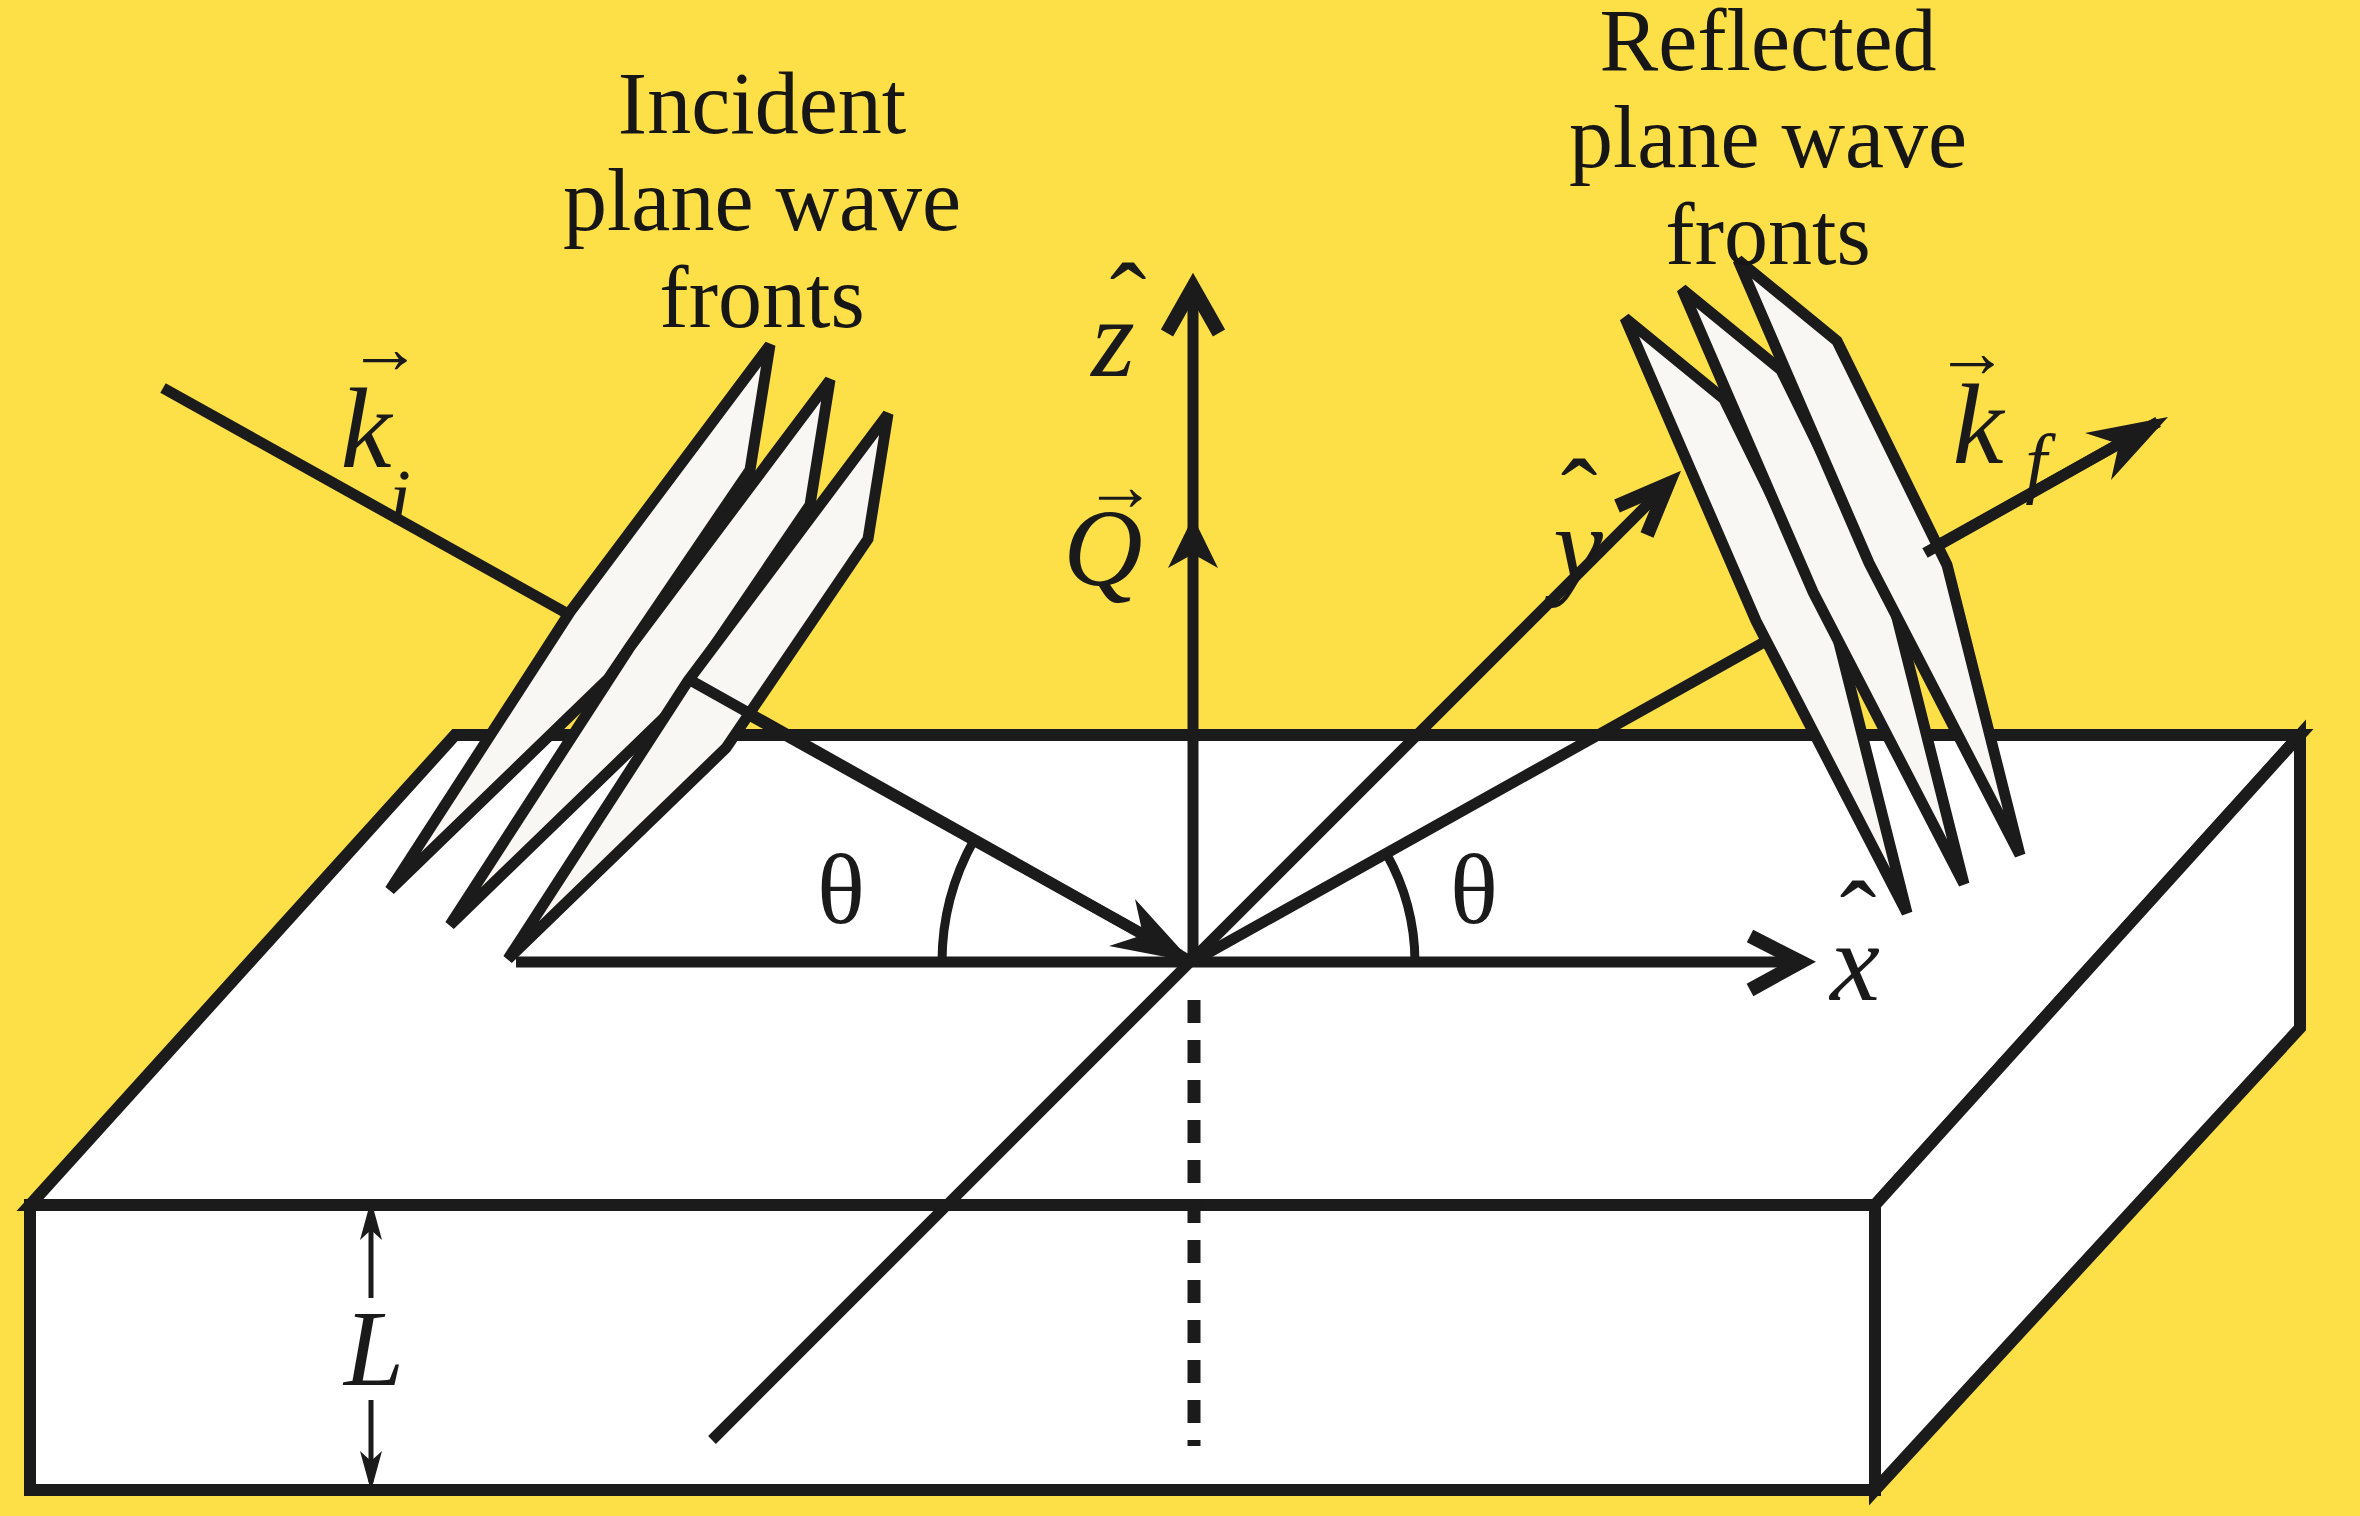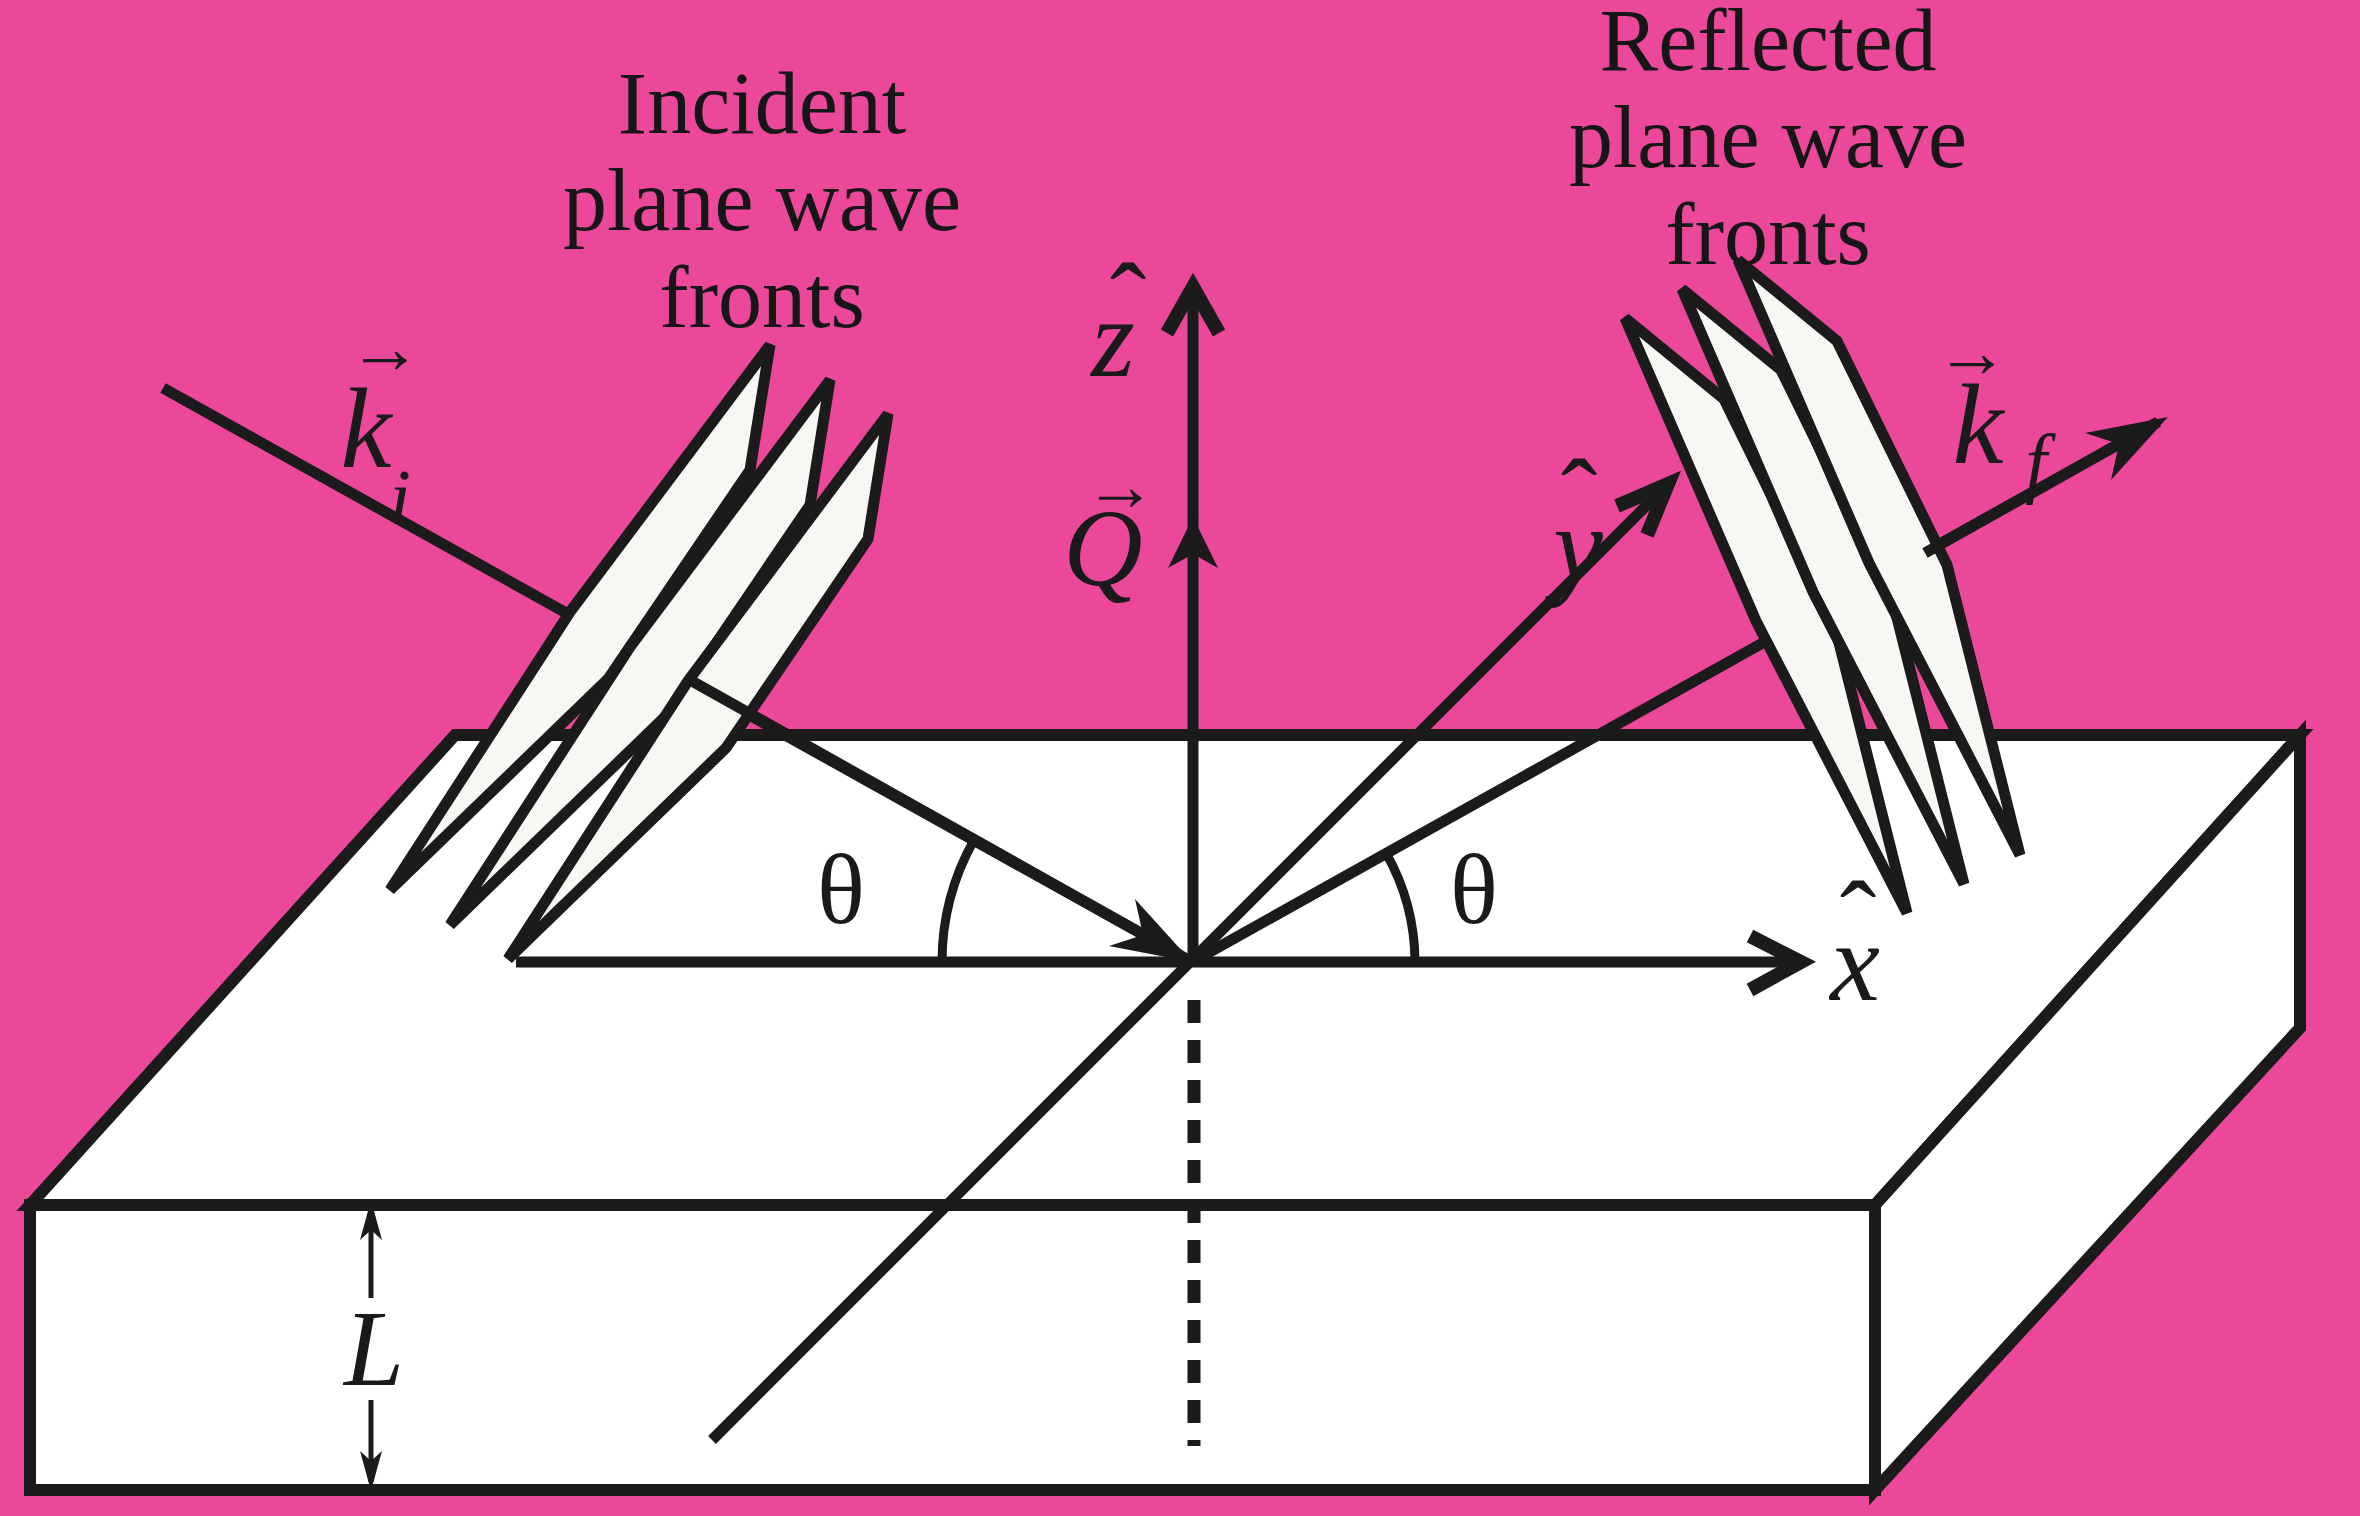--- a/index.html
+++ b/index.html
@@ -1,19 +1,19 @@
 <!DOCTYPE html>
 <html><head>
 <meta charset="utf-8">
 <style>
   html,body{margin:0;padding:0;background:#fff;}
   .stage{
     position:relative;
     width:2360px;height:1516px;
-    background:#ec4899;
+    background:#fde047;
     font-family:"Liberation Serif","DejaVu Serif",serif;
     color:#1a1a1a;
     overflow:hidden;
   }
   .stage svg{position:absolute;left:0;top:0;z-index:1;}
   .lbl{
     position:absolute;z-index:2;
     transform:translate(-50%,-50%);
     white-space:nowrap;
     color:#1a1a1a;

